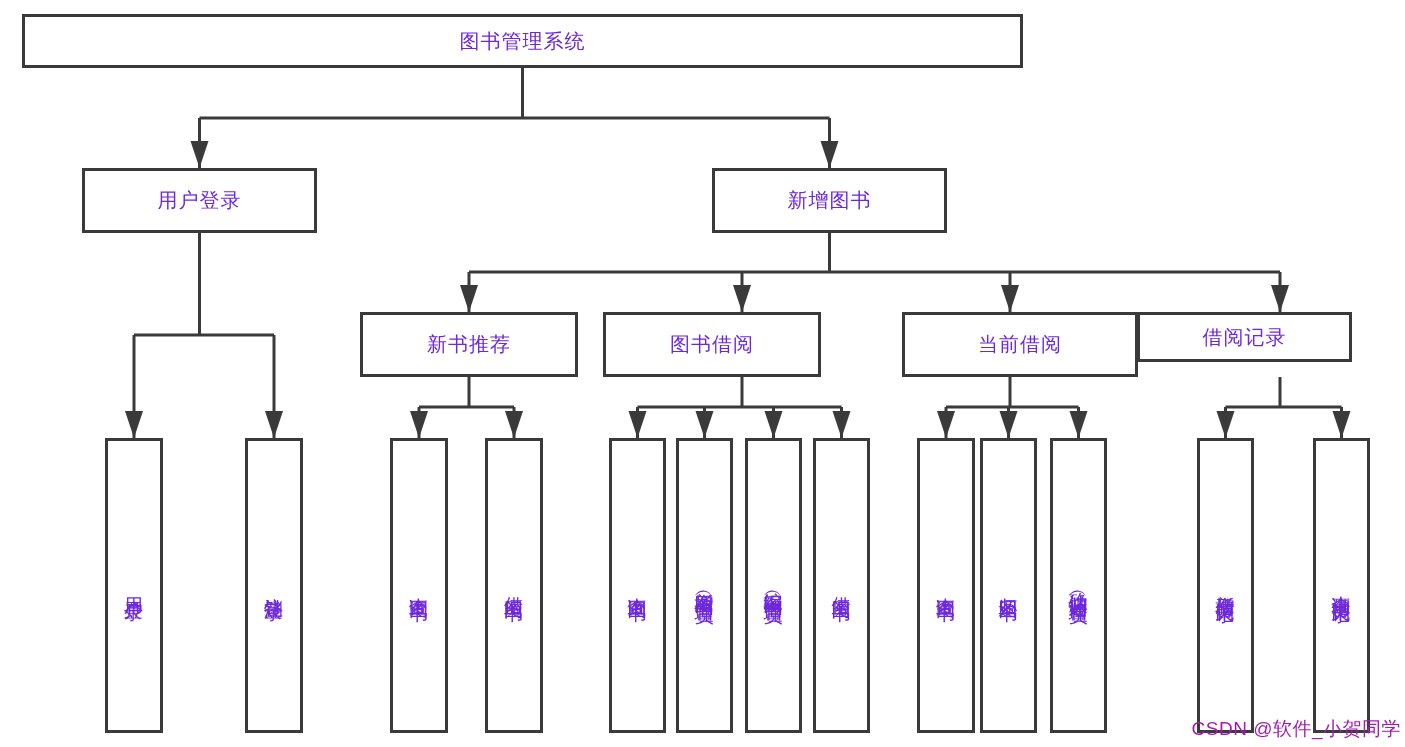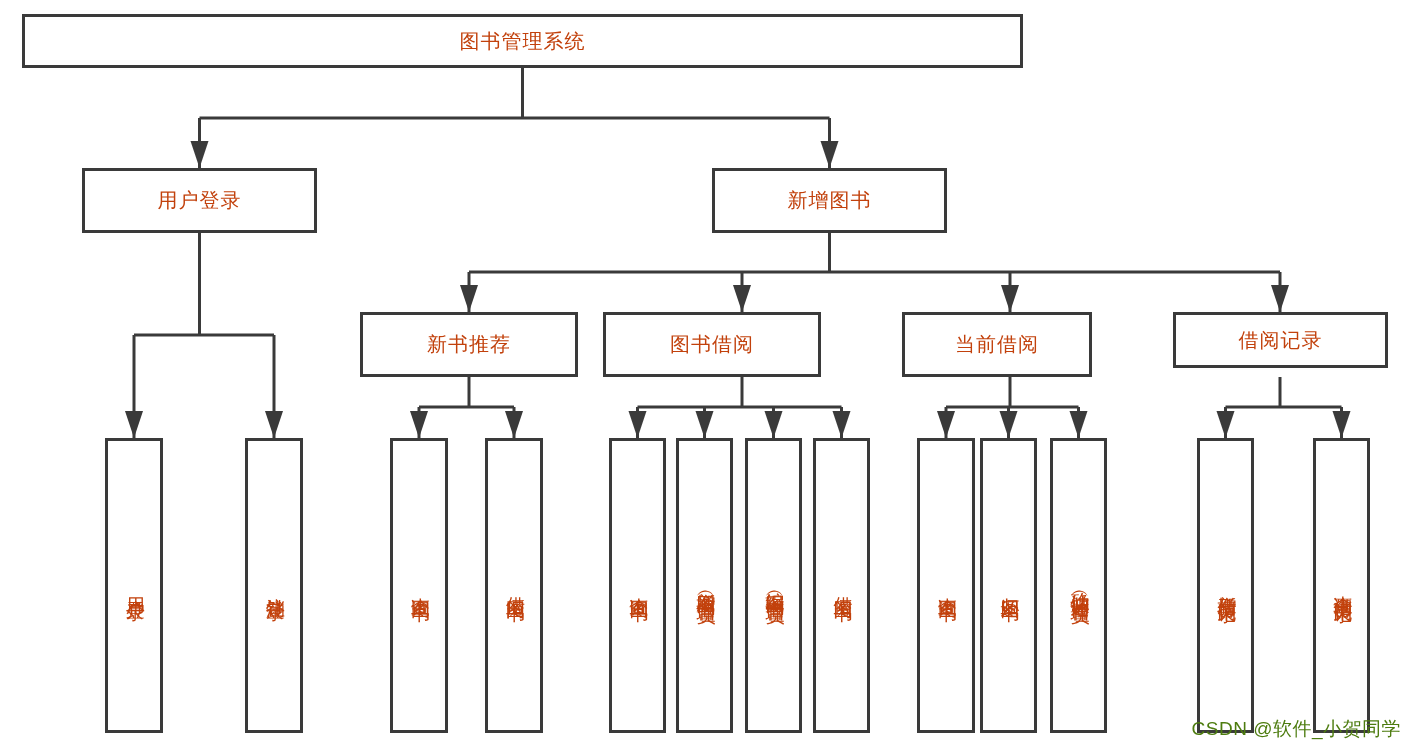--- a/index.html
+++ b/index.html
@@ -20,68 +20,67 @@
     left: 0; top: 0;
     width: 1405px;
     height: 747px;
     z-index: 1;
   }
   .node {
     position: absolute;
     box-sizing: border-box;
     border: 3px solid #3a3a3a;
     background: #ffffff;
-    color: #c2410c;
+    color: #6d28d9;
     display: flex;
     align-items: center;
     justify-content: center;
     z-index: 2;
     font-size: 20px;
     letter-spacing: 1px;
     text-align: center;
-    font-family: Liberation Mono, monospace;
   }
   .leaf {
     writing-mode: vertical-rl;
     text-orientation: mixed;
     font-size: 19px;
     letter-spacing: 2px;
     line-height: 1;
     padding: 6px 0;
   }
   
   .n-root      { left: 22px;   top: 14px;  width: 1001px; height: 54px; }
   
   .n-login     { left: 82px;   top: 168px; width: 235px;  height: 65px; }
   .n-bookmgmt  { left: 712px;  top: 168px; width: 235px;  height: 65px; }
   
   .n-newbook   { left: 360px;  top: 312px; width: 218px;  height: 65px; }
   .n-borrow    { left: 603px;  top: 312px; width: 218px;  height: 65px; }
-  .n-current   { left: 902px;  top: 312px; width: 190px;  height: 65px; }
-  .n-records   { left: 1173px; top: 312px; width: 215px;  height: 56px; }
+  .n-current   { left: 902px;  top: 312px; width: 236px;  height: 65px; }
+  .n-records   { left: 1137px; top: 312px; width: 215px;  height: 50px; }
   
   .lf-a1 { left: 105px;  top: 438px; width: 58px; height: 295px; }
   .lf-a2 { left: 245px;  top: 438px; width: 58px; height: 295px; }
   .lf-b1 { left: 390px;  top: 438px; width: 58px; height: 295px; }
   .lf-b2 { left: 485px;  top: 438px; width: 58px; height: 295px; }
   .lf-c1 { left: 609px;  top: 438px; width: 57px; height: 295px; }
   .lf-c2 { left: 676px;  top: 438px; width: 57px; height: 295px; }
   .lf-c3 { left: 745px;  top: 438px; width: 57px; height: 295px; }
   .lf-c4 { left: 813px;  top: 438px; width: 57px; height: 295px; }
   .lf-d1 { left: 917px;  top: 438px; width: 58px; height: 295px; }
   .lf-d2 { left: 980px;  top: 438px; width: 57px; height: 295px; }
   .lf-d3 { left: 1050px; top: 438px; width: 57px; height: 295px; }
   .lf-e1 { left: 1197px; top: 438px; width: 57px; height: 295px; }
   .lf-e2 { left: 1313px; top: 438px; width: 57px; height: 295px; }
   .watermark {
     position: absolute;
     right: 4px;
     bottom: 5px;
     z-index: 5;
-    color: #4d7c0f;
+    color: #a21caf;
     font-size: 19px;
     letter-spacing: 0.5px;
     white-space: nowrap;
   }
 </style>
 </head>
 <body>
 
 <div class="canvas">
 

